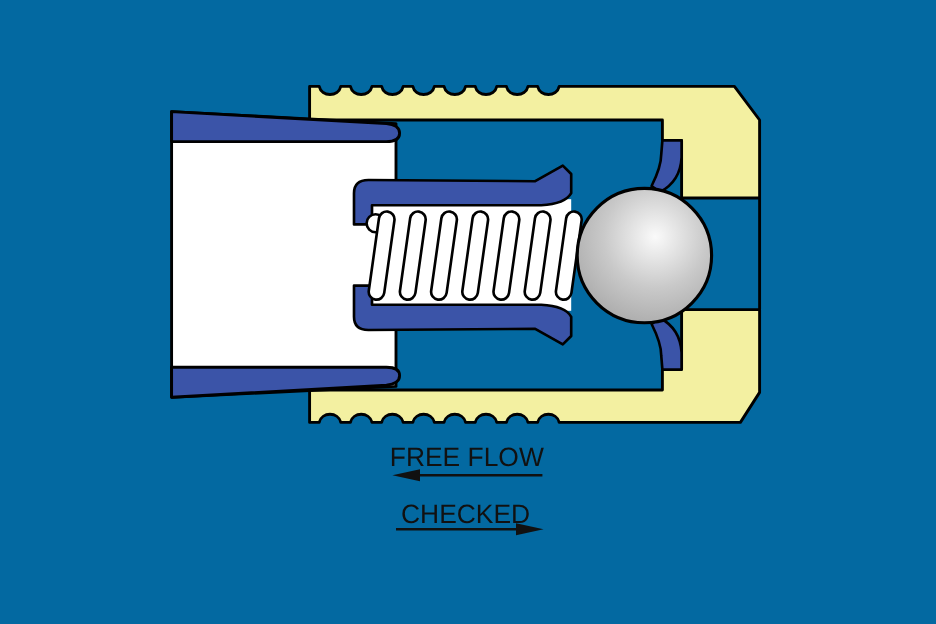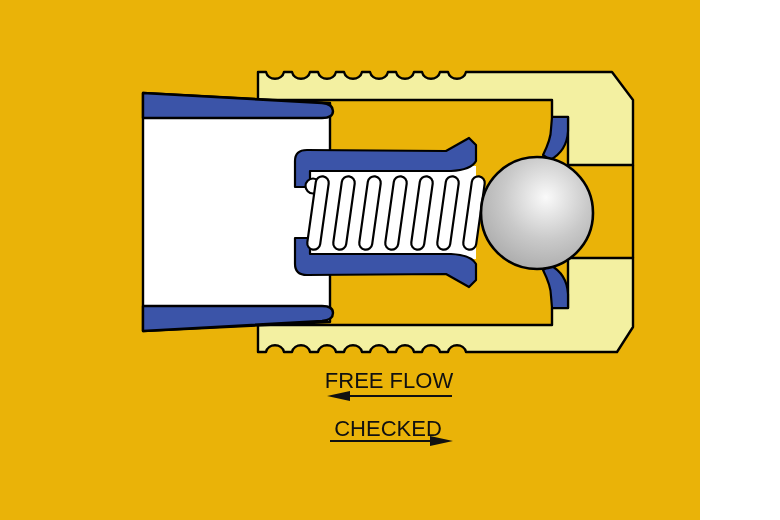--- a/index.html
+++ b/index.html
@@ -1,19 +1,19 @@
 <!DOCTYPE html>
 <html><head>
 <meta charset="utf-8">
 <style>
   html, body { margin: 0; padding: 0; background: #ffffff; }
   .stage {
-    width: 700px; height: 520px;
+    width: 780px; height: 520px;
     position: relative;
-    background: #eab308;
+    background: #0369a1;
     overflow: hidden;
     font-family: "Liberation Sans", sans-serif;
   }
   svg { display: block; }
   text.flow-label {
     font-family: "Liberation Sans", sans-serif;
     font-size: 22px;
     fill: #111111;
     letter-spacing: 0px;
   }

